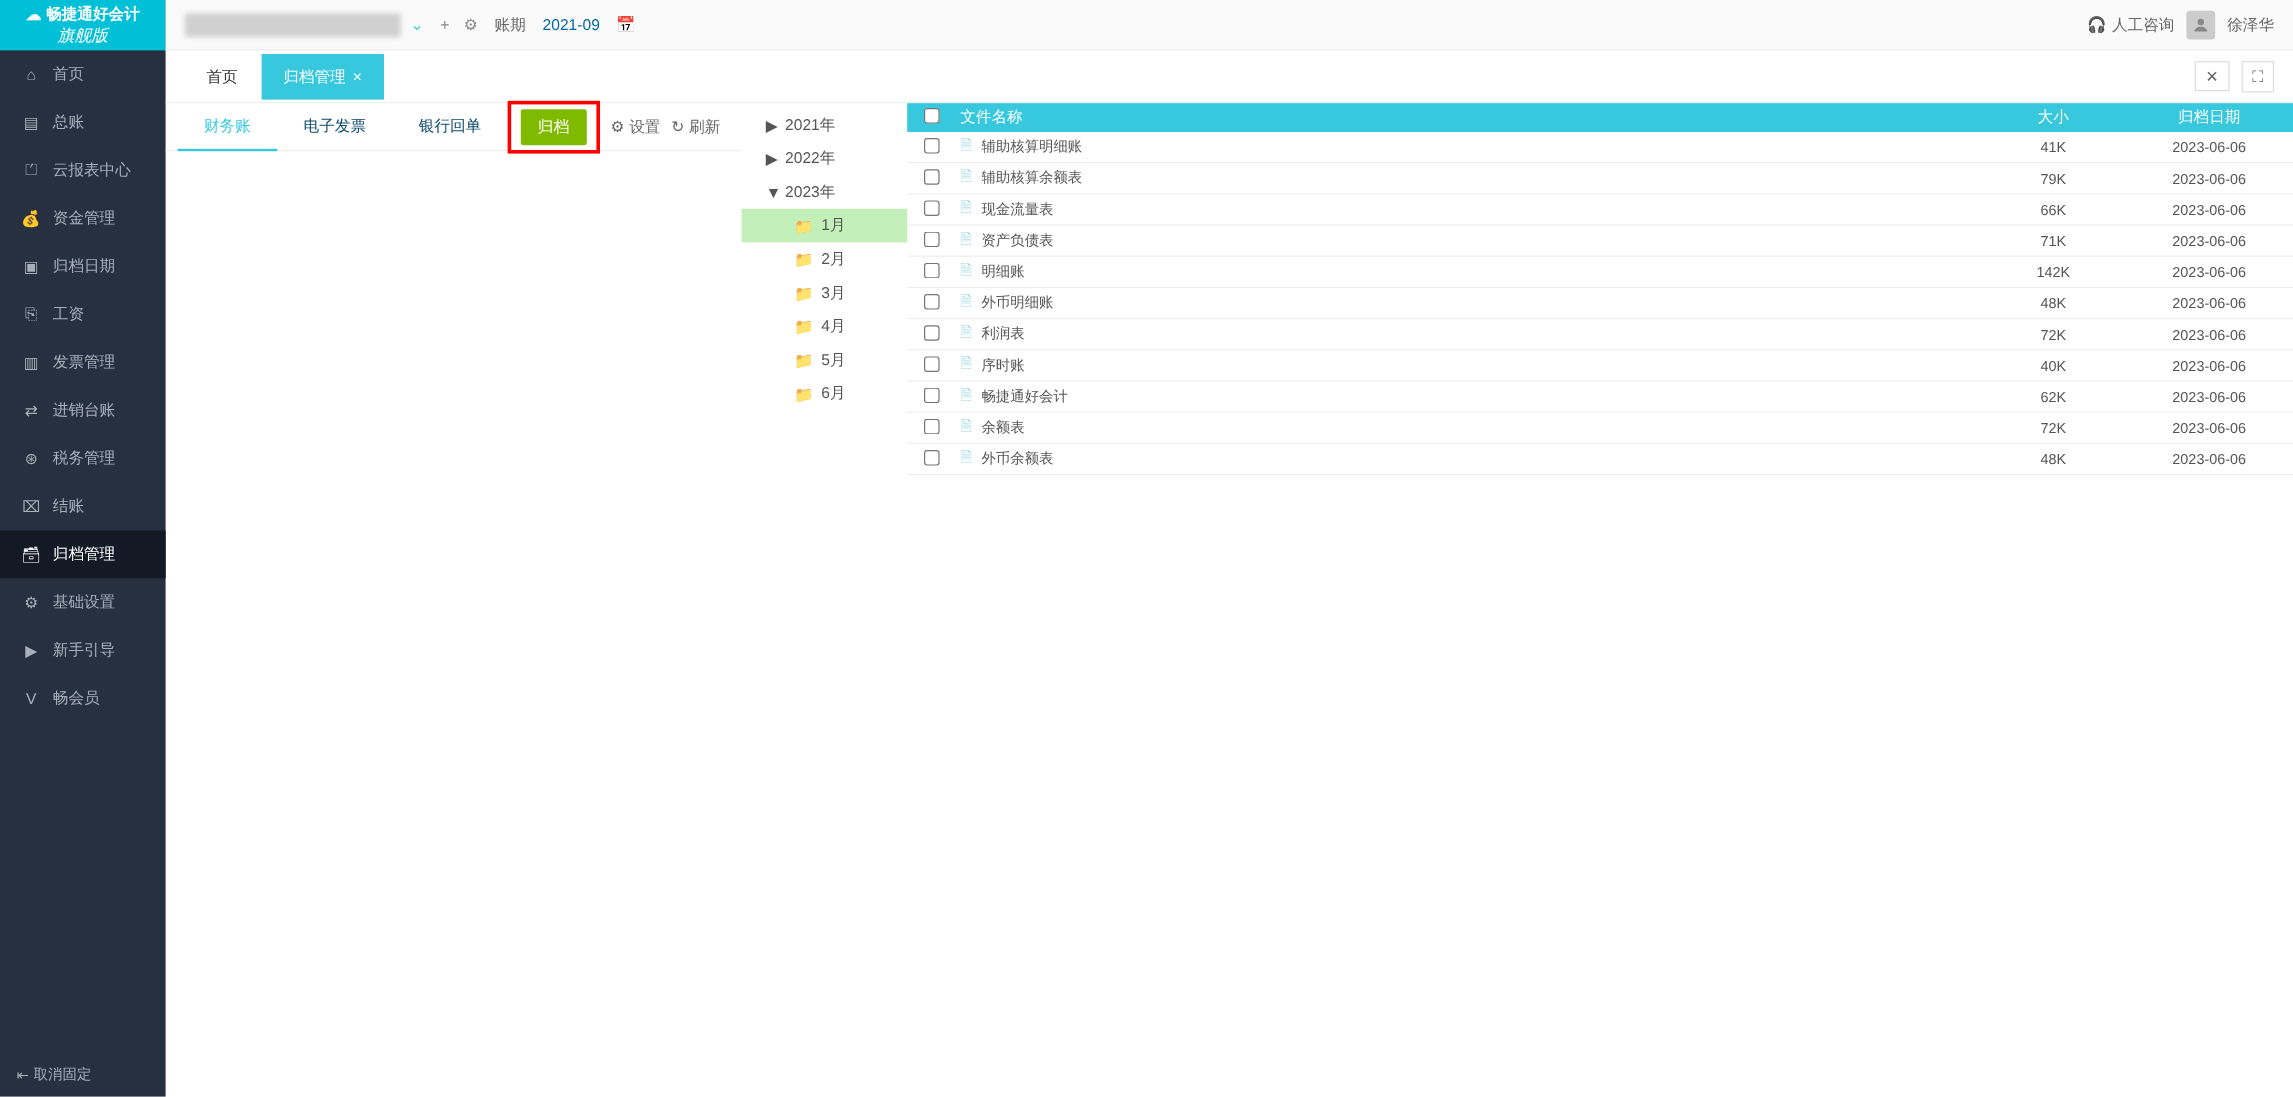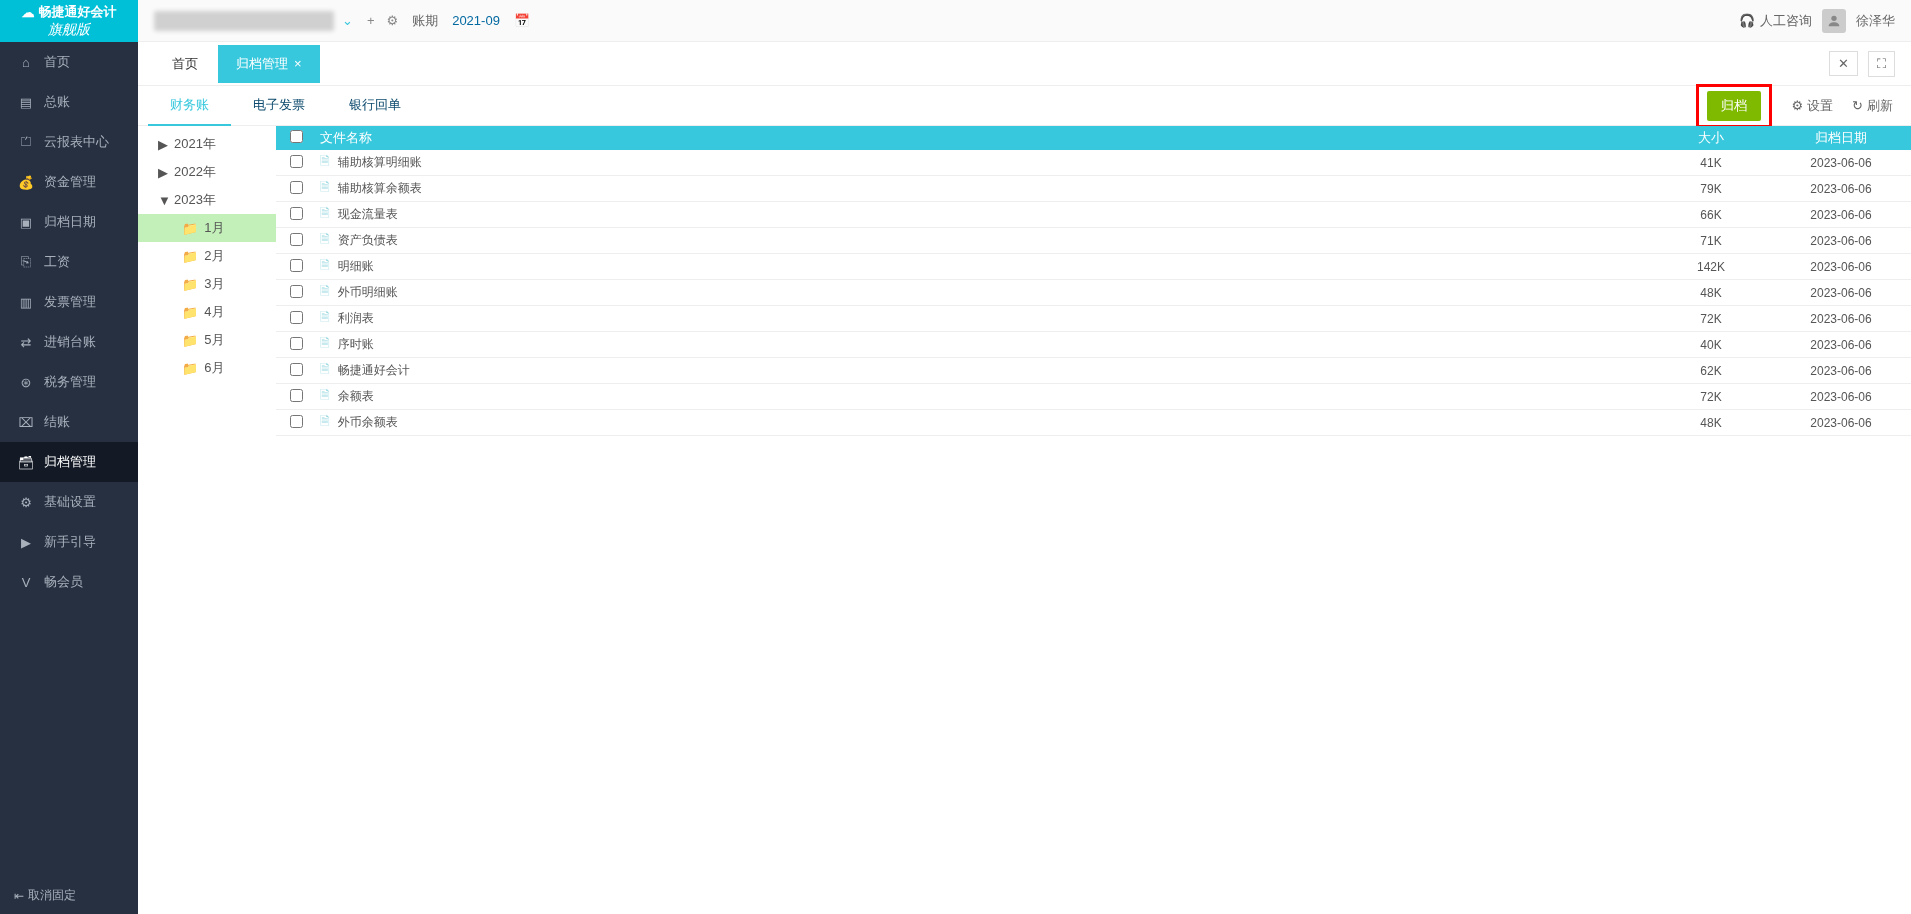--- a/index.html
+++ b/index.html
@@ -29,26 +29,26 @@
 .avatar { width: 24px; height: 24px; background: #ccc; border-radius: 3px; display: flex; align-items: center; justify-content: center; }
 
 
 .page-tabs { height: 44px; display: flex; align-items: center; padding: 0 16px; gap: 2px; border-bottom: 1px solid #eee; }
 .page-tab { padding: 10px 18px; cursor: pointer; display: flex; align-items: center; gap: 6px; }
 .page-tab.active { background: #37c8dd; color: #fff; }
 .page-tabs-right { margin-left: auto; display: flex; align-items: center; gap: 10px; }
 .tabs-btn { border: 1px solid #ddd; padding: 4px 8px; cursor: pointer; color: #666; background: #fff; }
 
 
-.content { flex: 1; display: flex; flex-direction: column; }
+.content { flex: 1; display: flex; flex-direction: row; }
 .sub-tabs-row { display: flex; align-items: center; height: 40px; border-bottom: 1px solid #eee; padding: 0 0 0 10px; }
 .sub-tabs { display: flex; }
 .sub-tab { padding: 10px 22px; cursor: pointer; color: #0c4a6e; border-bottom: 2px solid transparent; }
 .sub-tab.active { color: #37c8dd; border-bottom: 2px solid #37c8dd; }
-.sub-actions { margin-left: auto; display: flex; align-items: center; gap: 19px; padding-right: 18px; }
+.sub-actions { margin-left: auto; display: flex; align-items: center; gap: 9px; padding-right: 18px; }
 .archive-btn { background: #7fba00; color: #fff; padding: 6px 14px; border: none; cursor: pointer; border-radius: 2px; }
 .highlight-box { border: 3px solid #f00; padding: 4px 8px; }
 .action-link { display: flex; align-items: center; gap: 4px; color: #666; cursor: pointer; }
 
 .content-body { flex: 1; display: flex; }
 .tree-panel { width: 138px; padding-top: 4px; }
 .tree-item { display: flex; align-items: center; gap: 6px; padding: 5px 14px; cursor: pointer; color: #555; }
 .tree-item.year { padding-left: 20px; }
 .tree-item.month { padding-left: 44px; }
 .tree-item.selected { background: #c3f0b8; }

